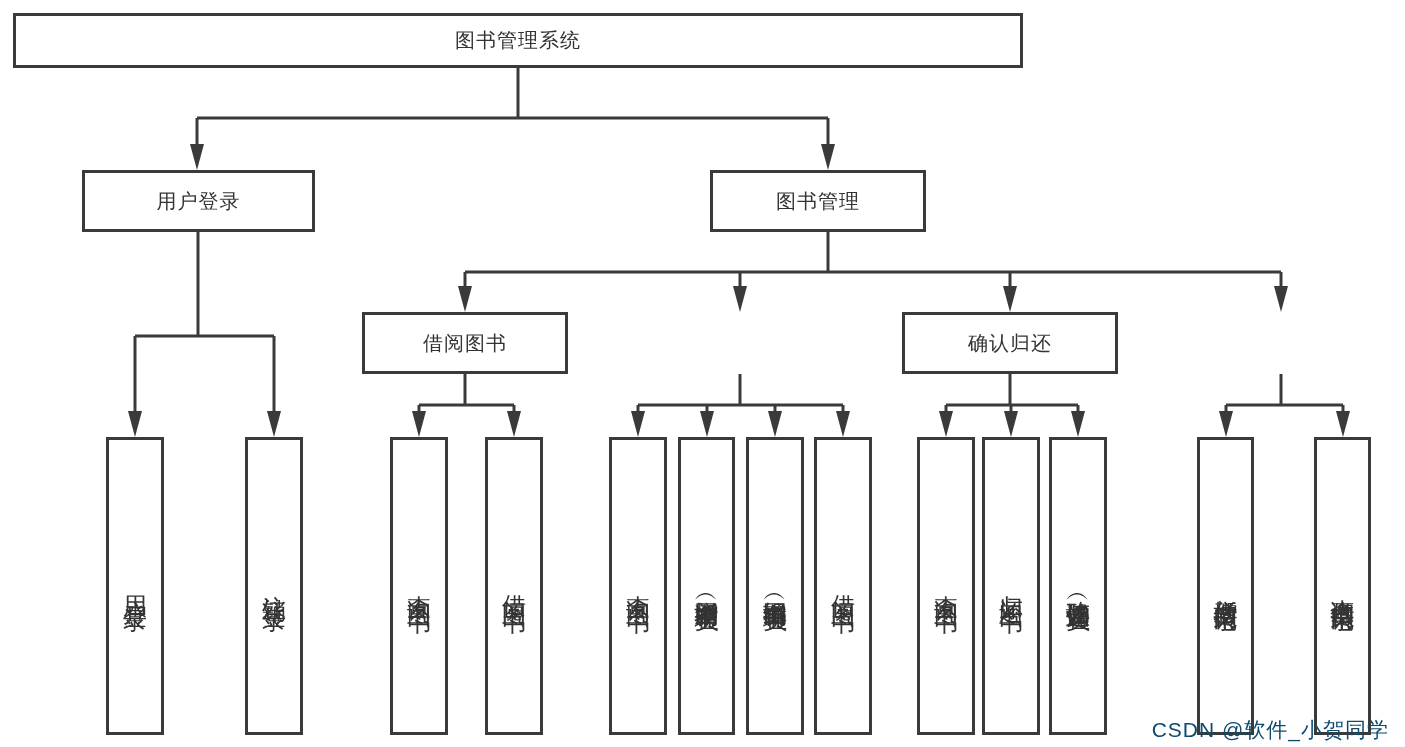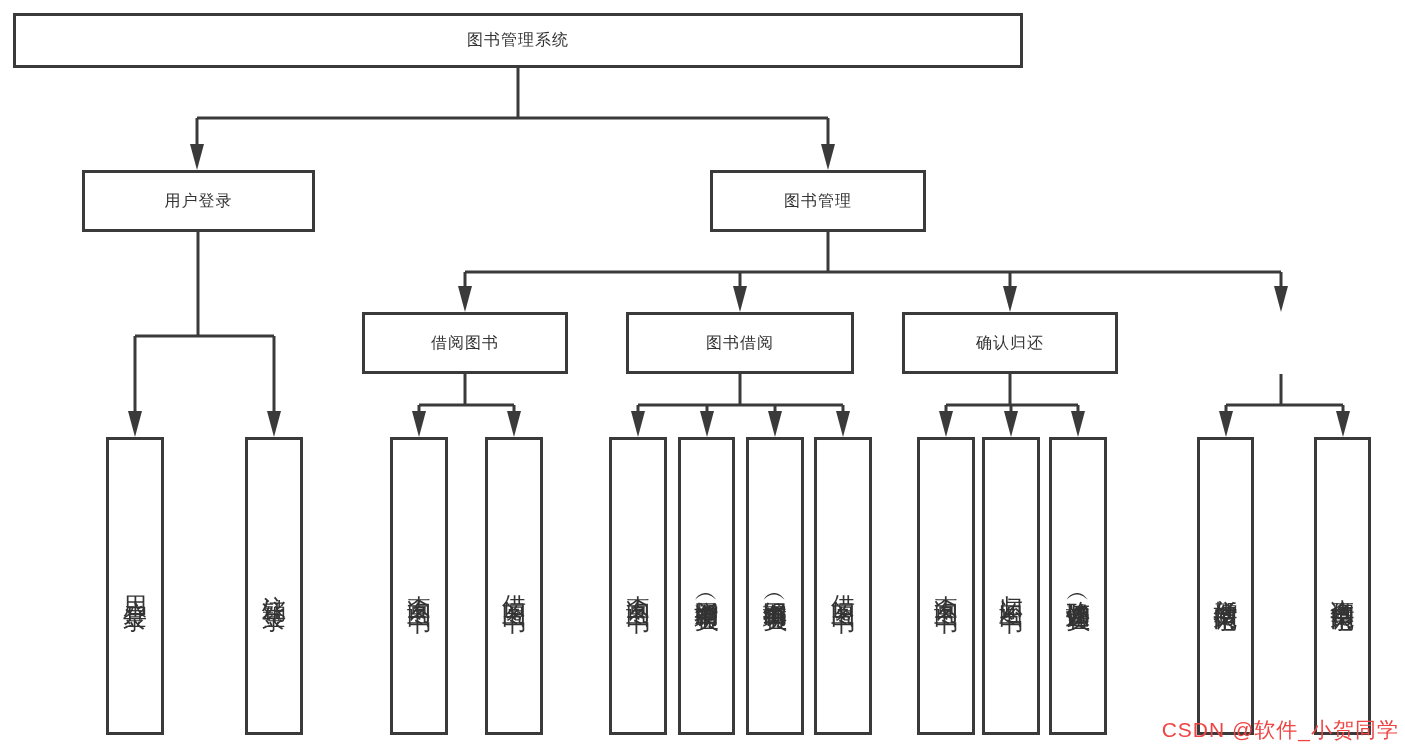--- a/index.html
+++ b/index.html
@@ -8,33 +8,33 @@
     width:1405px;height:747px;
     background:#ffffff;
     font-family:"Liberation Sans","DejaVu Sans",sans-serif;
     overflow:hidden;
   }
   #wires{position:absolute;left:0;top:0;width:1405px;height:747px;}
   .hnode{
     position:absolute;box-sizing:border-box;
     border:3px solid #3a3a3a;background:#ffffff;
     display:flex;align-items:center;justify-content:center;
-    font-size:16px;color:#333333;letter-spacing:1px;
+    font-size:20px;color:#333333;letter-spacing:1px;
   }
   .vnode{
     position:absolute;box-sizing:border-box;
     border:3px solid #3a3a3a;background:#ffffff;
     display:flex;align-items:center;justify-content:center;
     writing-mode:vertical-rl;text-orientation:mixed;
     font-size:24px;color:#333333;letter-spacing:5px;
     text-align:center;
   }
   .watermark{
-    position:absolute;right:6px;top:716px;
-    font-size:21px;color:#ef4444;letter-spacing:1px;
+    position:absolute;right:16px;top:716px;
+    font-size:21px;color:#0c4a6e;letter-spacing:1px;
   }
   .stroke{stroke:#3a3a3a;stroke-width:3;fill:none;}
   .head{fill:#3a3a3a;stroke:none;}
 </style>
 </head>
 <body>
 
 <div id="stage">
 
   <svg id="wires" viewBox="0 0 1405 747" xmlns="http://www.w3.org/2000/svg">
@@ -98,21 +98,20 @@
     <path class="stroke" d="M1343 405 V419"></path>
       <polygon class="head" points="1336,411 1350,411 1343,437"></polygon>
   </svg>
 
   <div class="hnode" style="left:13px;top:13px;width:1010px;height:55px">图书管理系统</div>
 
   <div class="hnode" style="left:82px;top:170px;width:233px;height:62px">用户登录</div>
   <div class="hnode" style="left:710px;top:170px;width:216px;height:62px">图书管理</div>
 
   <div class="hnode" style="left:362px;top:312px;width:206px;height:62px">借阅图书</div>
-  <div class="hnode" style="left:626px;top:312px;width:228px;height:62px">图书借阅</div>
   <div class="hnode" style="left:902px;top:312px;width:216px;height:62px">确认归还</div>
 
   <div class="vnode" style="left:106px;top:437px;width:58px;height:298px">用户登录</div>
   <div class="vnode" style="left:245px;top:437px;width:58px;height:298px">注销登录</div>
 
   <div class="vnode" style="left:390px;top:437px;width:58px;height:298px">查询图书</div>
   <div class="vnode" style="left:485px;top:437px;width:58px;height:298px">借阅图书</div>
 
   <div class="vnode" style="left:609px;top:437px;width:58px;height:298px">查询图书</div>
   <div class="vnode" style="left:678px;top:437px;width:57px;height:298px;letter-spacing:1px">新增图书（管理员）</div>

